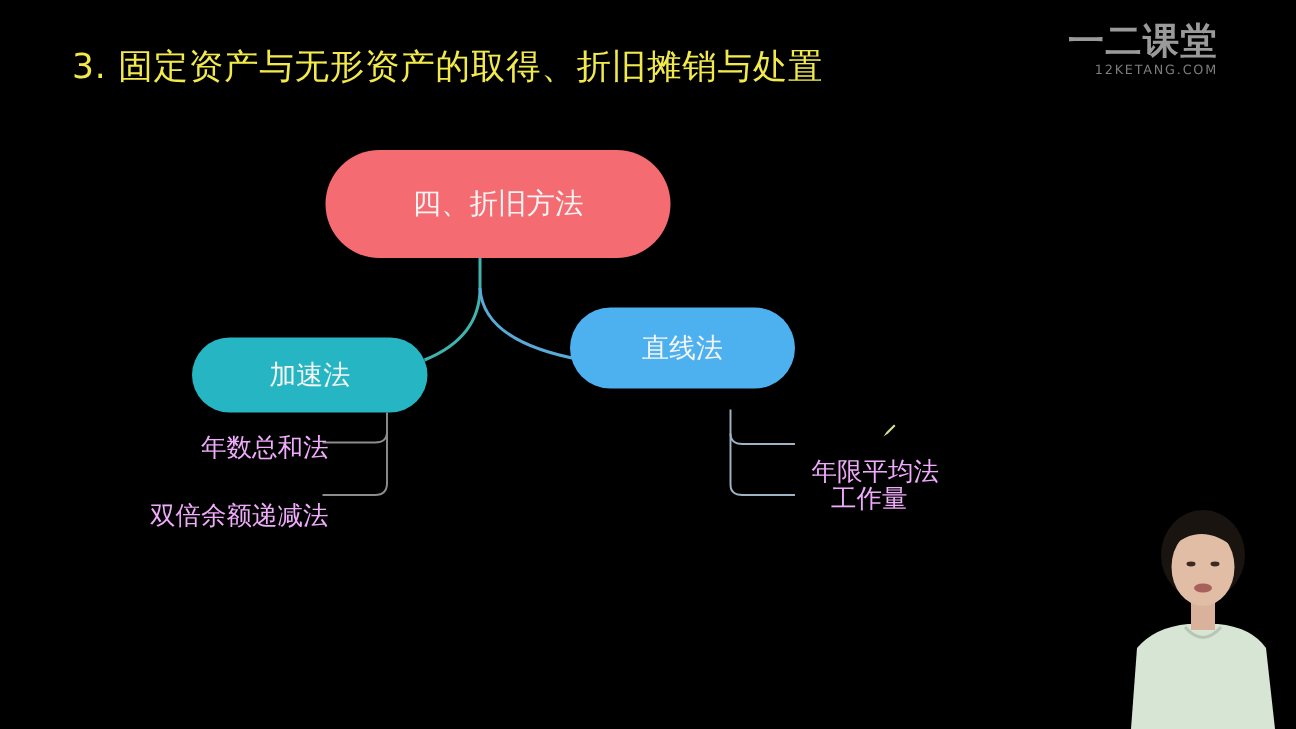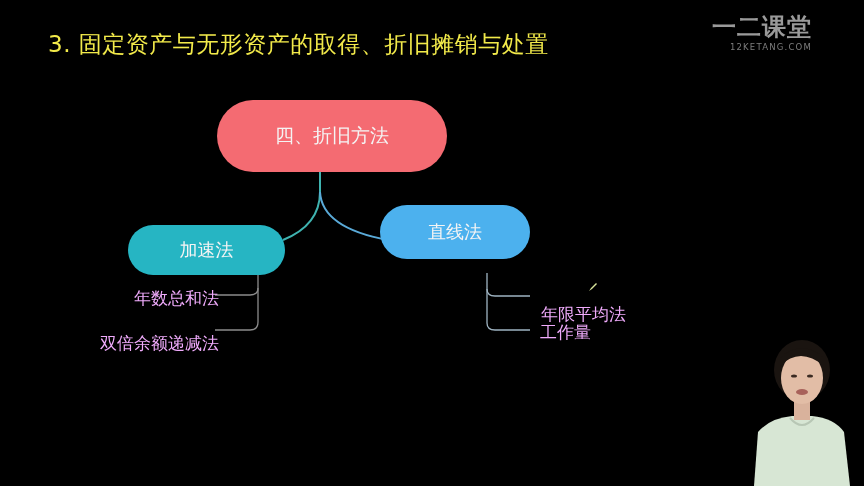--- a/index.html
+++ b/index.html
@@ -13,21 +13,21 @@
   .pill { position: absolute; border-radius: 999px; display: flex; align-items: center;
           justify-content: center; color: #f4f4f4; }
   .root { left: 217px; top: 100px; width: 230px; height: 72px; background: #f46b72; font-size: 19px; justify-content: center; }
   .left-node { left: 128px; top: 225px; width: 157px; height: 50px; background: #26b5c3; font-size: 18px; }
   .right-node { left: 380px; top: 205px; width: 150px; height: 54px; background: #4cb1ee; font-size: 18px; }
   svg.conn { position: absolute; left: 0; top: 0; }
   .leaf { position: absolute; font-size: 17px; color: #f0abfc; white-space: nowrap; text-align: center; }
   .leaf.l1 { right: 645px; top: 287px; }
   .leaf.l2 { right: 645px; top: 321px; margin-top: 11px; }
   .leaf.r1 { left: 541px; top: 287px; margin-top: 16px; }
-  .leaf.r2 { left: 540px; top: 321px; }
+  .leaf.r2 { left: 554px; top: 321px; }
   .cursor { position: absolute; left: 588px; top: 282px; width: 10px; height: 10px; }
   .presenter { position: absolute; left: 740px; top: 332px; width: 124px; height: 154px; }
 </style>
 </head>
 <body>
 
 <div class="title">3. 固定资产与无形资产的取得、折旧摊销与处置</div>
 
 <div class="logo">
   <div class="logo-main">一二课堂</div>

